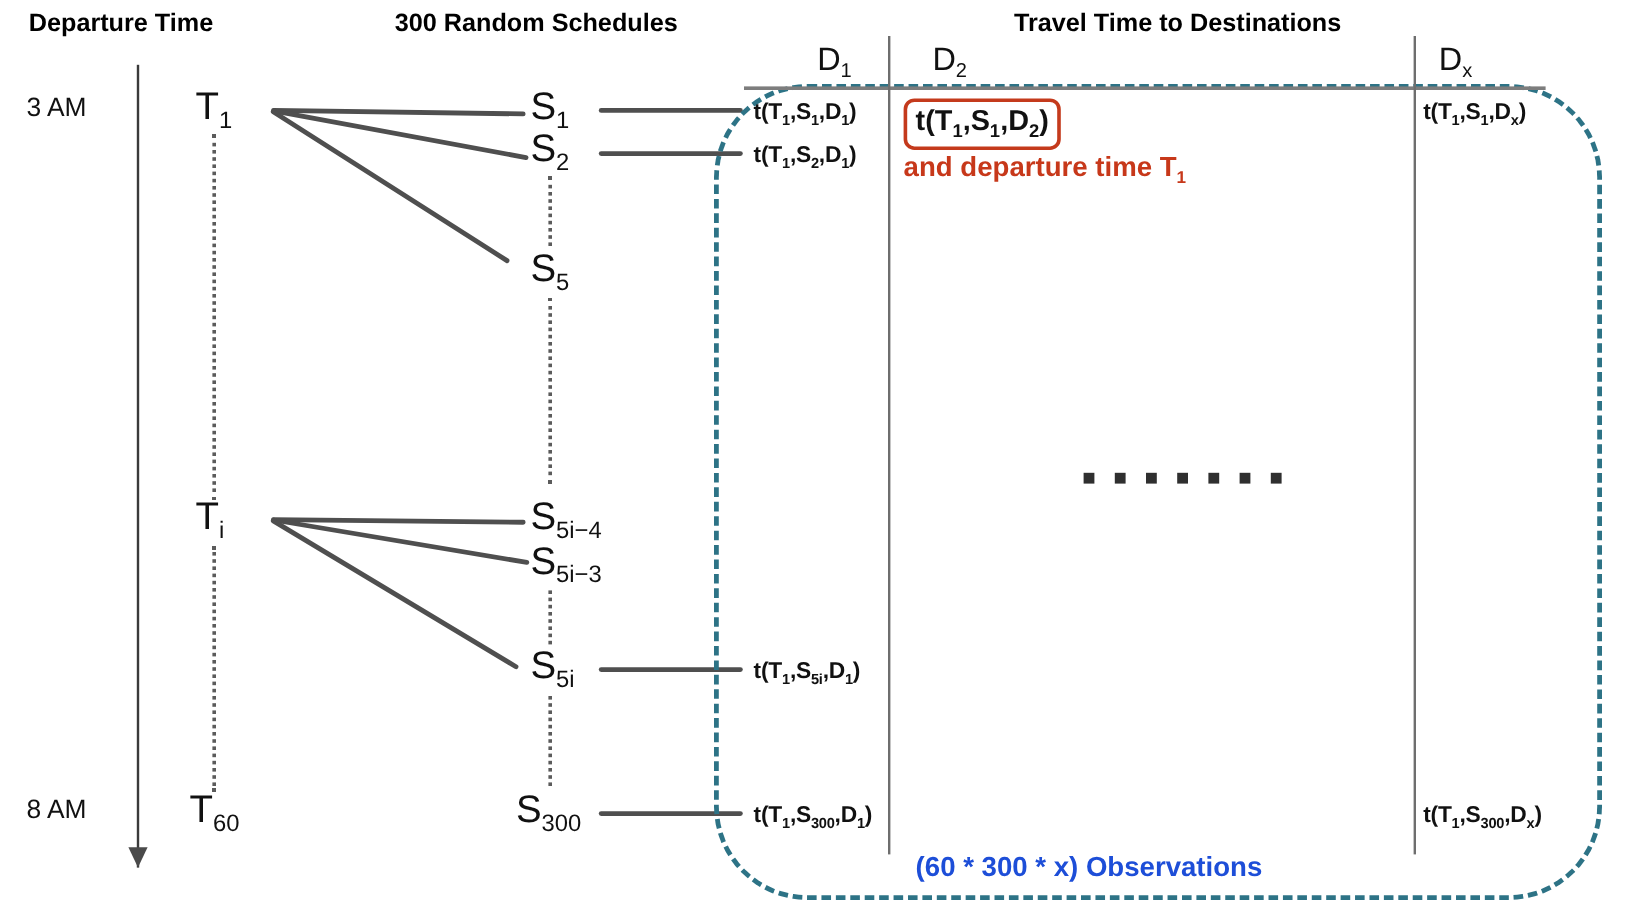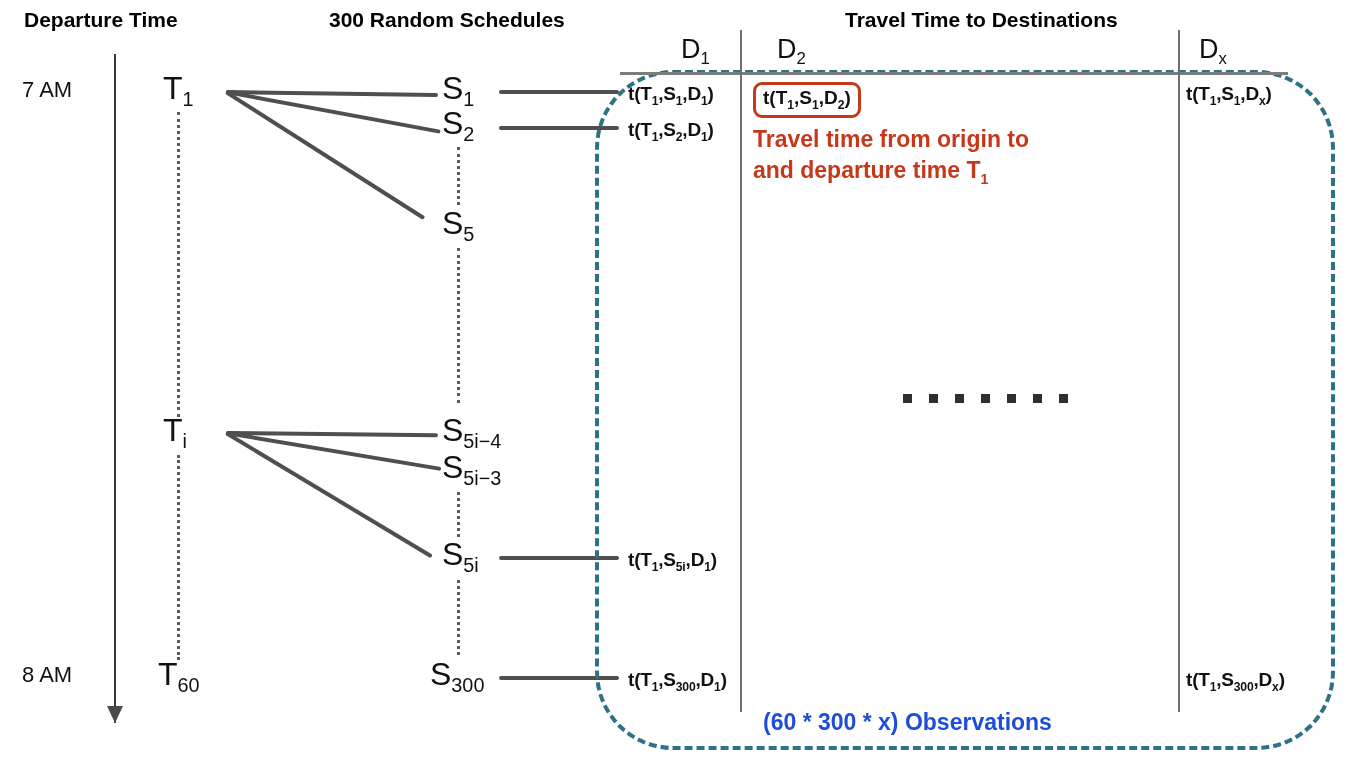--- a/index.html
+++ b/index.html
@@ -21,21 +21,21 @@
   
   .fan{background:#4f4f4f;height:4px;transform-origin:0 50%;border-radius:2px;}
   .hconn{background:#4f4f4f;height:4px;border-radius:2px;}
   
   .hrule{background:#7d7d7d;height:3px;}
   .vrule{background:#6e6e6e;width:2px;}
   .cell{font-size:19px;font-weight:bold;color:#111;white-space:nowrap;letter-spacing:-.2px;}
   .cell sub{font-size:.64em;}
   
   .redbox{border:3px solid #c43a1c;border-radius:9px;padding:2px 7px 3px 7px;
-          font-size:19px;font-weight:bold;color:#111;white-space:nowrap;}
+          font-size:24px;font-weight:bold;color:#111;white-space:nowrap;}
   .redbox sub{font-size:.64em;}
   .redtext{color:#c7381a;font-weight:bold;font-size:23px;line-height:1.33;width:430px;}
   .redtext sub{font-size:.62em;}
   
   .sqdots{display:flex;gap:17px;}
   .sqdots i{display:block;width:9px;height:9px;background:#2f2f2f;}
   
   .dashbox{border:4px dashed #2d7386;border-radius:78px;background:transparent;}
   .obslabel{color:#1d4ed8;font-weight:bold;font-size:23px;white-space:nowrap;
             background:#fff;padding:0 8px;}
@@ -43,21 +43,21 @@
 </head>
 <body>
 
 <div class="abs colhead" style="left:24px;top:8px;">Departure Time</div>
 <div class="abs colhead" style="left:290px;top:8px;margin-left:39px;">300 Random Schedules</div>
 <div class="abs colhead" style="left:845px;top:8px;">Travel Time to Destinations</div>
 
 <div class="abs axisline" style="left:114px;top:54px;height:669px;"></div>
 <div class="abs arrowhead" style="left:107px;top:706px;"></div>
 
-<div class="abs ampm" style="left:22px;top:77px;">7 AM</div>
+<div class="abs ampm" style="left:22px;top:77px;">3 AM</div>
 <div class="abs ampm" style="left:22px;top:662px;">8 AM</div>
 
 <div class="abs tlabel" style="left:163px;top:72px;">
   <span>T</span><sub>1</sub>
 </div>
 <div class="abs vdots" style="left:177px;top:112px;height:305px;"></div>
 
 <div class="abs tlabel" style="left:163px;top:414px;">
   <span>T</span><sub>i</sub>
 </div>
@@ -134,21 +134,20 @@
 </div>
 <div class="abs cell" style="left:628px;top:669px;">
   <span>t(T</span><sub>1</sub><span>,S</span><sub>300</sub><span>,D</span><sub>1</sub><span>)</span>
 </div>
 
 <div class="abs redbox" style="left:753px;top:82px;">
   <span>t(T</span><sub>1</sub><span>,S</span><sub>1</sub><span>,D</span><sub>2</sub><span>)</span>
 </div>
 
 <div class="abs redtext" style="left:753px;top:124px;">
-  <div>Travel time from origin to</div>
   <div><span>and departure time T</span><sub>1</sub></div>
 </div>
 
 <div class="abs sqdots" style="left:903px;top:394px;">
   <i></i>
   <i></i>
   <i></i>
   <i></i>
   <i></i>
   <i></i>

